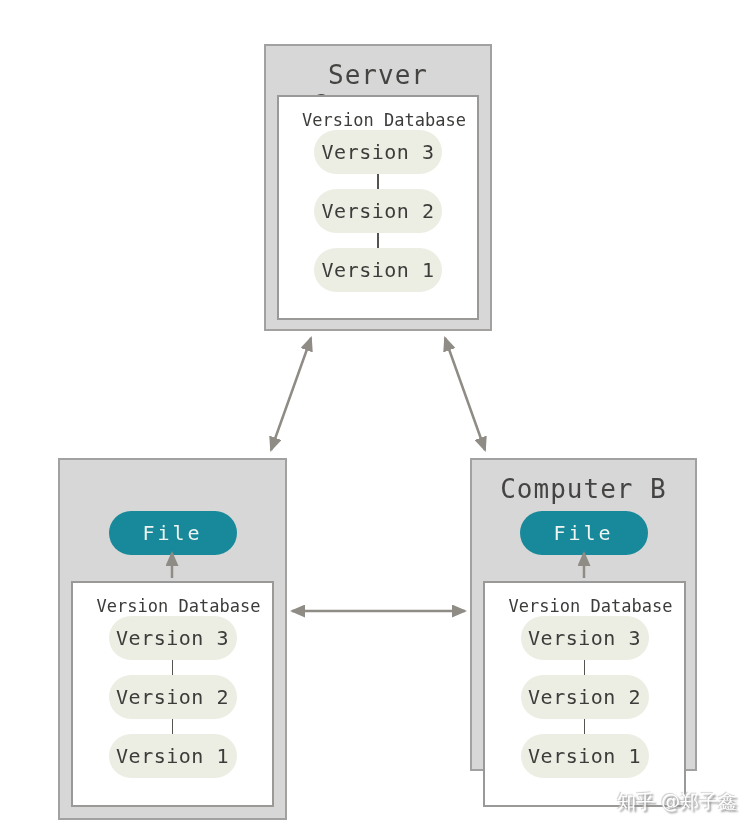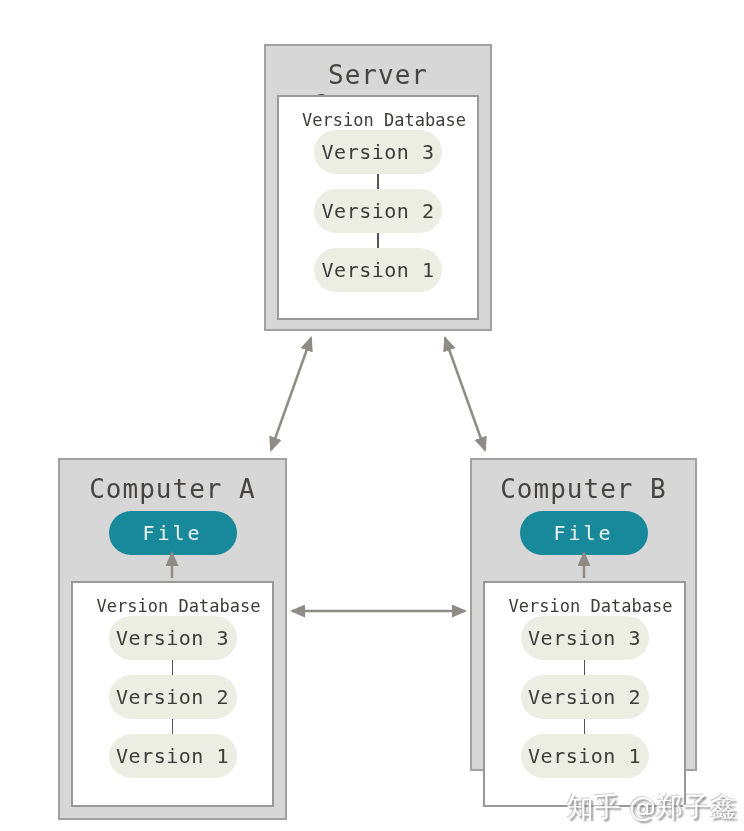--- a/index.html
+++ b/index.html
@@ -88,21 +88,21 @@
   }
   .arrow-line{
     stroke:var(--arrow);
     stroke-width:2.5;
   }
   #ah path{fill:var(--arrow);}
   .watermark{
     position:absolute;
     right:7px;top:789px;
     font-family:"DejaVu Sans","Liberation Sans",sans-serif;
-    font-size:27px;
+    font-size:19px;
     color:#ffffff;
     text-shadow:2px 2px 2px #8d8d8d, -1px -1px 1px #c9c9c9;
     white-space:nowrap;
   }
 </style>
 </head>
 <body>
 
 <div class="canvas">
 
@@ -112,21 +112,20 @@
       <div class="db-title">Version Database</div>
       <div class="pill version-pill">Version 3</div>
       <div class="pill-connector"></div>
       <div class="pill version-pill">Version 2</div>
       <div class="pill-connector"></div>
       <div class="pill version-pill">Version 1</div>
     </div>
   </div>
 
   <div class="machine computer-a">
-    <div class="machine-title">Computer A</div>
     <div class="pill file-pill">File</div>
     <div class="db-box">
       <div class="db-title">Version Database</div>
       <div class="pill version-pill">Version 3</div>
       <div class="pill-connector"></div>
       <div class="pill version-pill">Version 2</div>
       <div class="pill-connector"></div>
       <div class="pill version-pill">Version 1</div>
     </div>
   </div>

